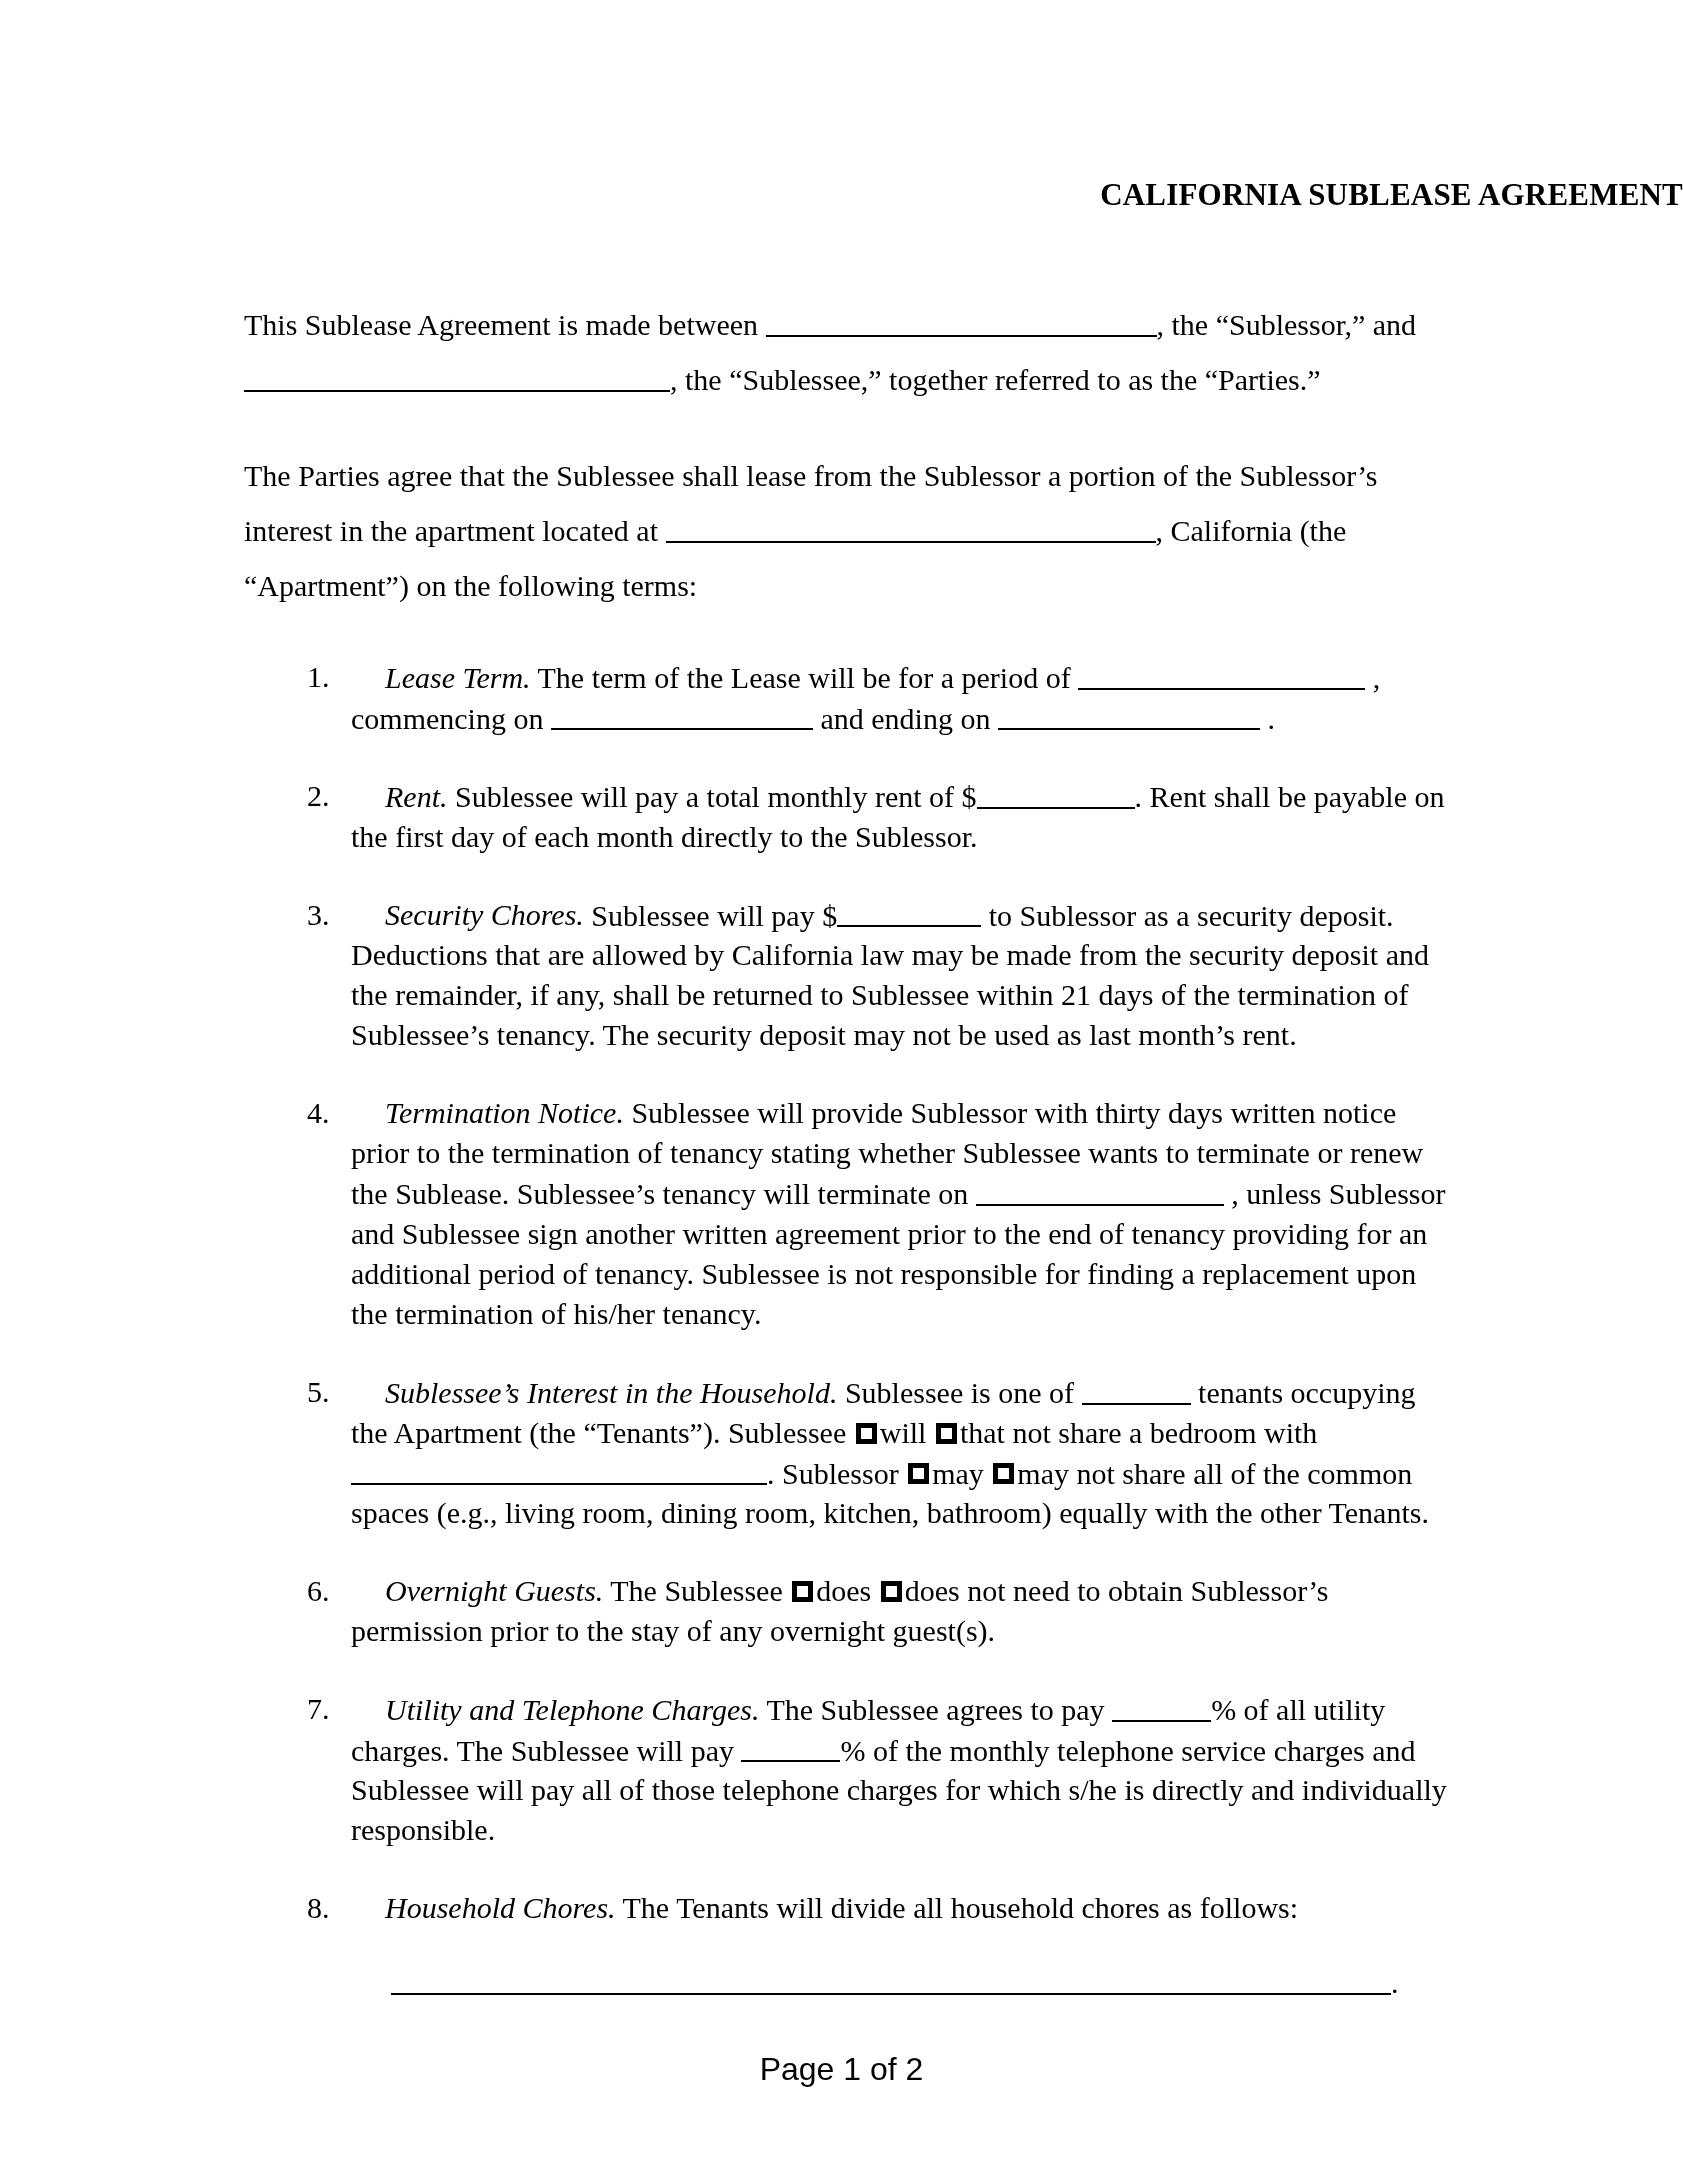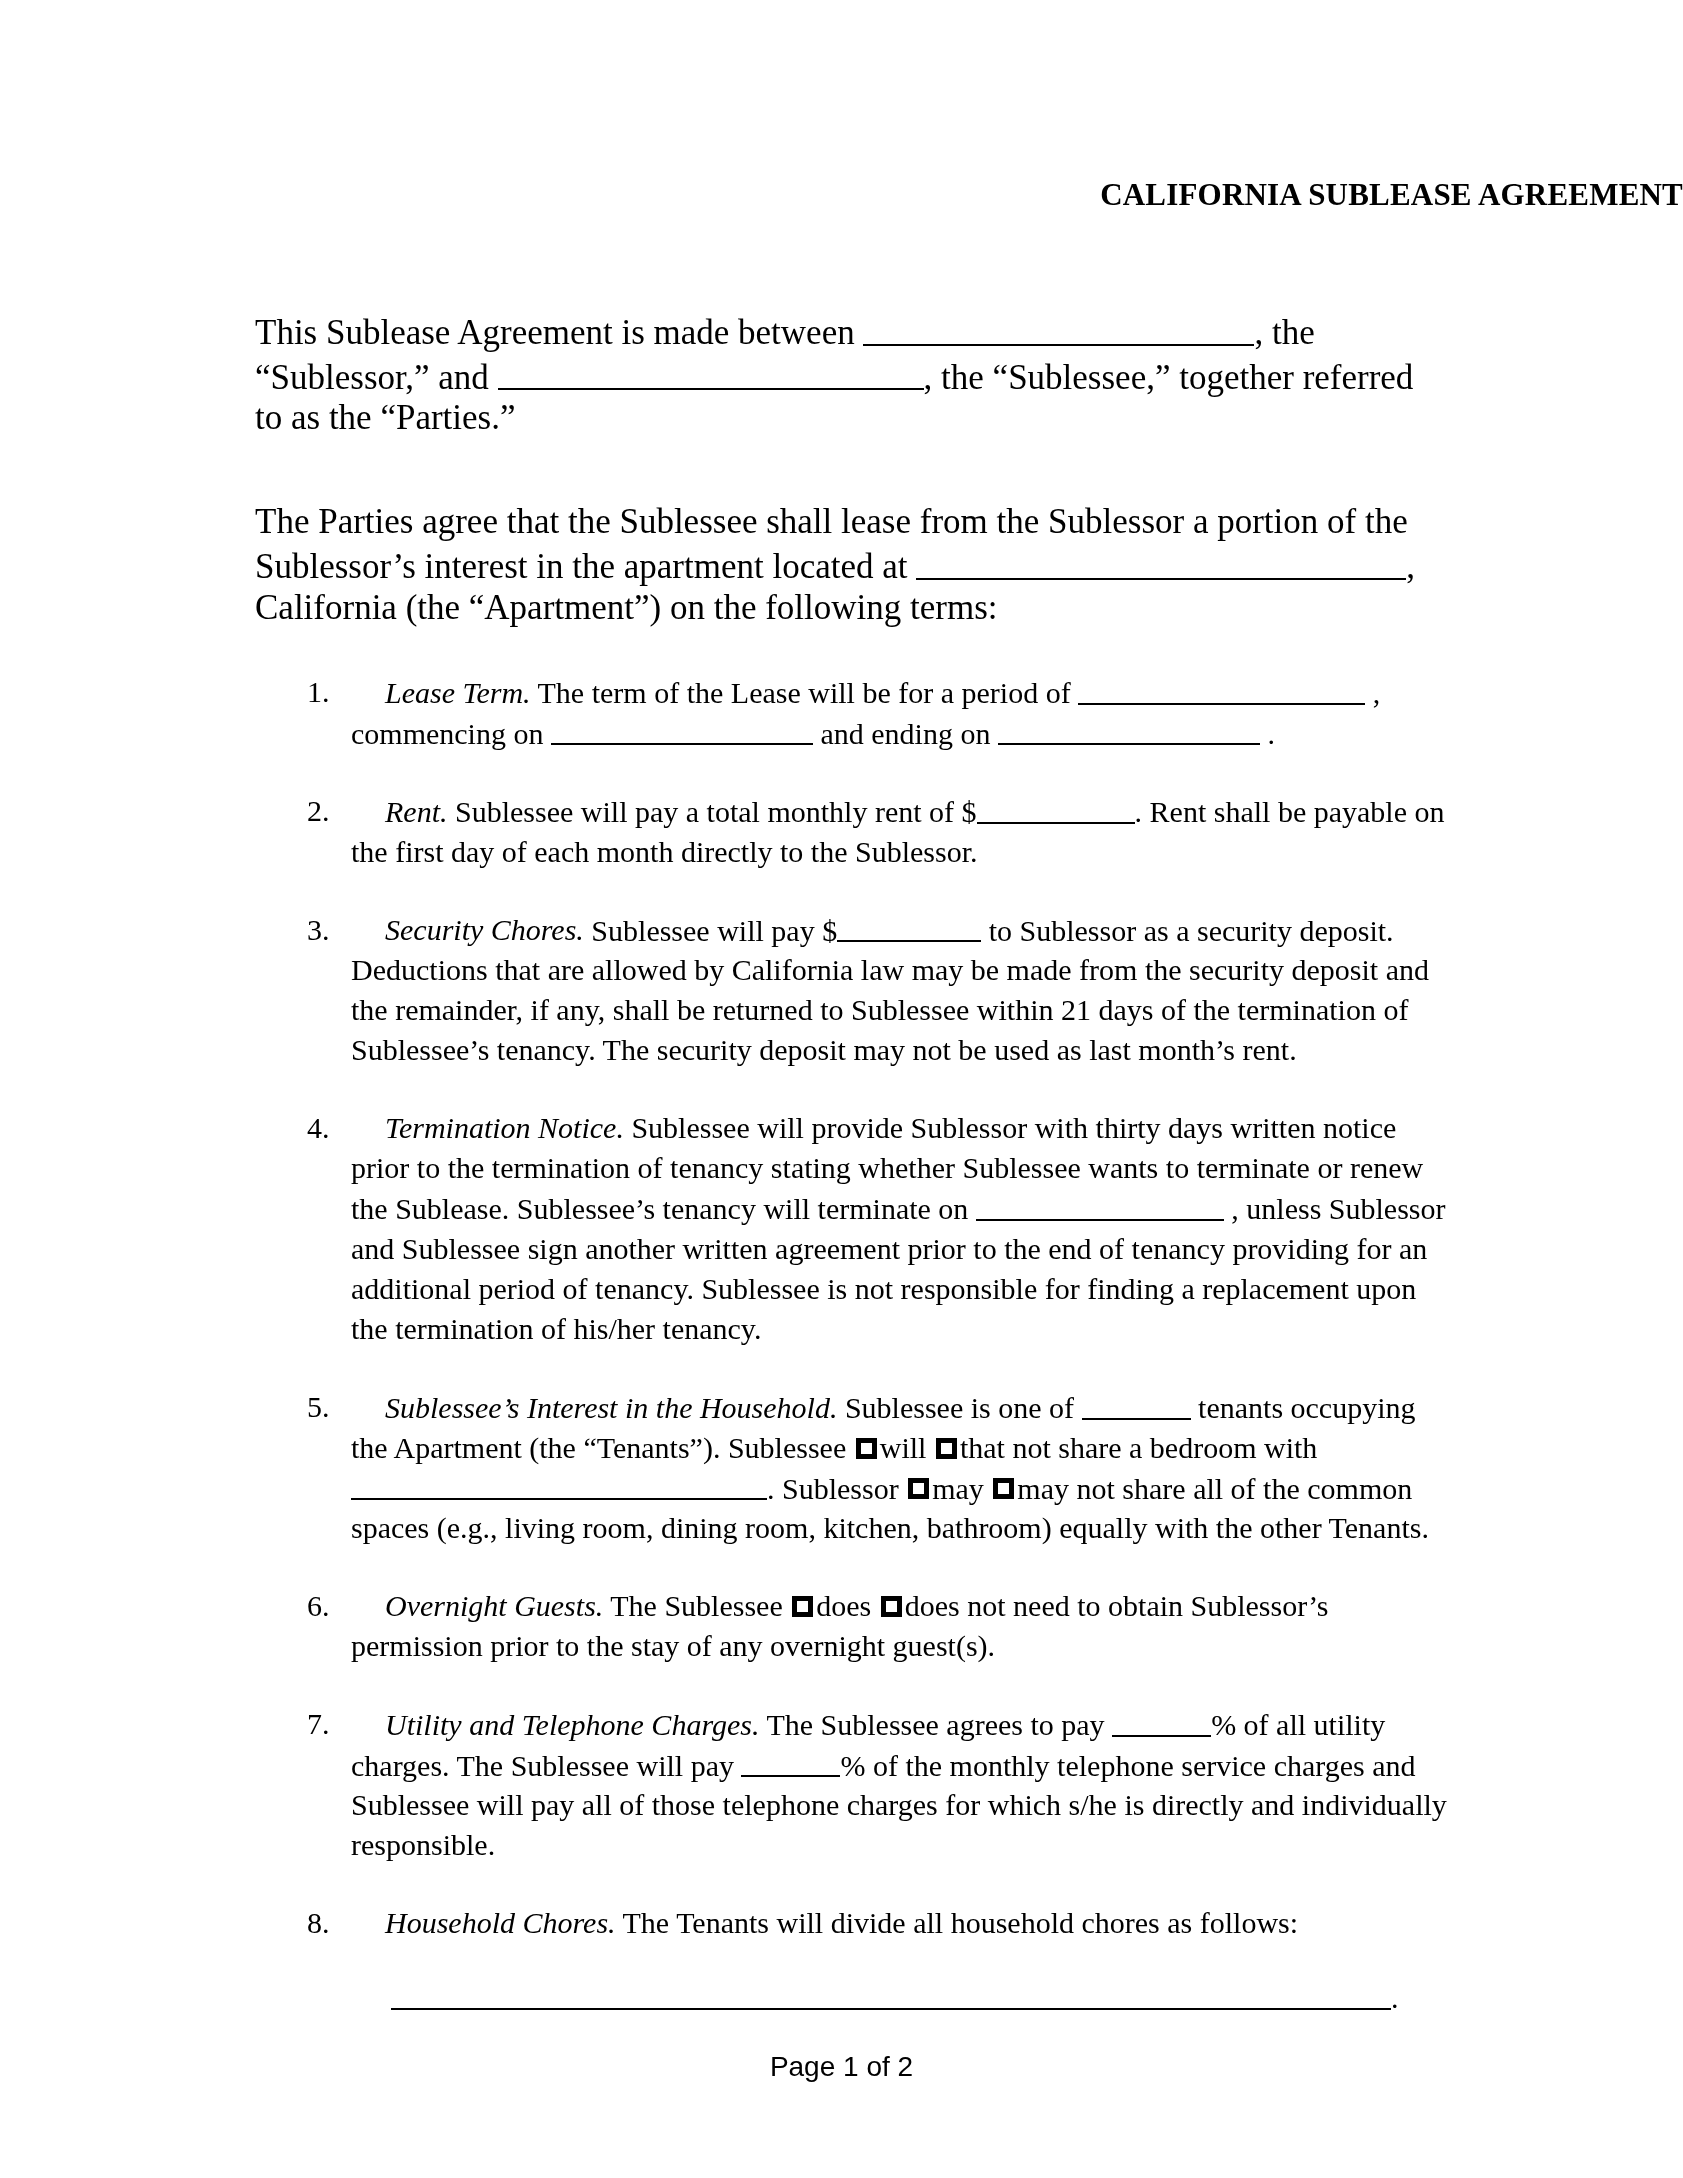--- a/index.html
+++ b/index.html
@@ -28,23 +28,23 @@
     font-size: 31px;
     letter-spacing: 0.2px;
   }
   .body-block {
     position: absolute;
     left: 244px;
     top: 297px;
     width: 1208px;
   }
   p.para {
-    margin: 11px;
-    font-size: 35px;
-    line-height: 41px;
+    margin: 0;
+    font-size: 30px;
+    line-height: 55px;
   }
   .spacer-para {
     height: 41px;
   }
   ol.terms {
     margin: 44px 0 0 0;
     padding: 0;
     list-style: none;
     counter-reset: term;
   }
@@ -103,21 +103,21 @@
     margin-top: 34px;
     padding-left: 40px;
   }
   .footer {
     position: absolute;
     left: 0;
     right: 0;
     top: 2051px;
     text-align: center;
     font-family: "Liberation Sans", "DejaVu Sans", sans-serif;
-    font-size: 28px;
+    font-size: 32px;
   }
 </style>
 </head>
 <body>
 
 <div class="page">
 
   <h1 class="doc-title">CALIFORNIA SUBLEASE AGREEMENT</h1>
 
   <div class="body-block">

